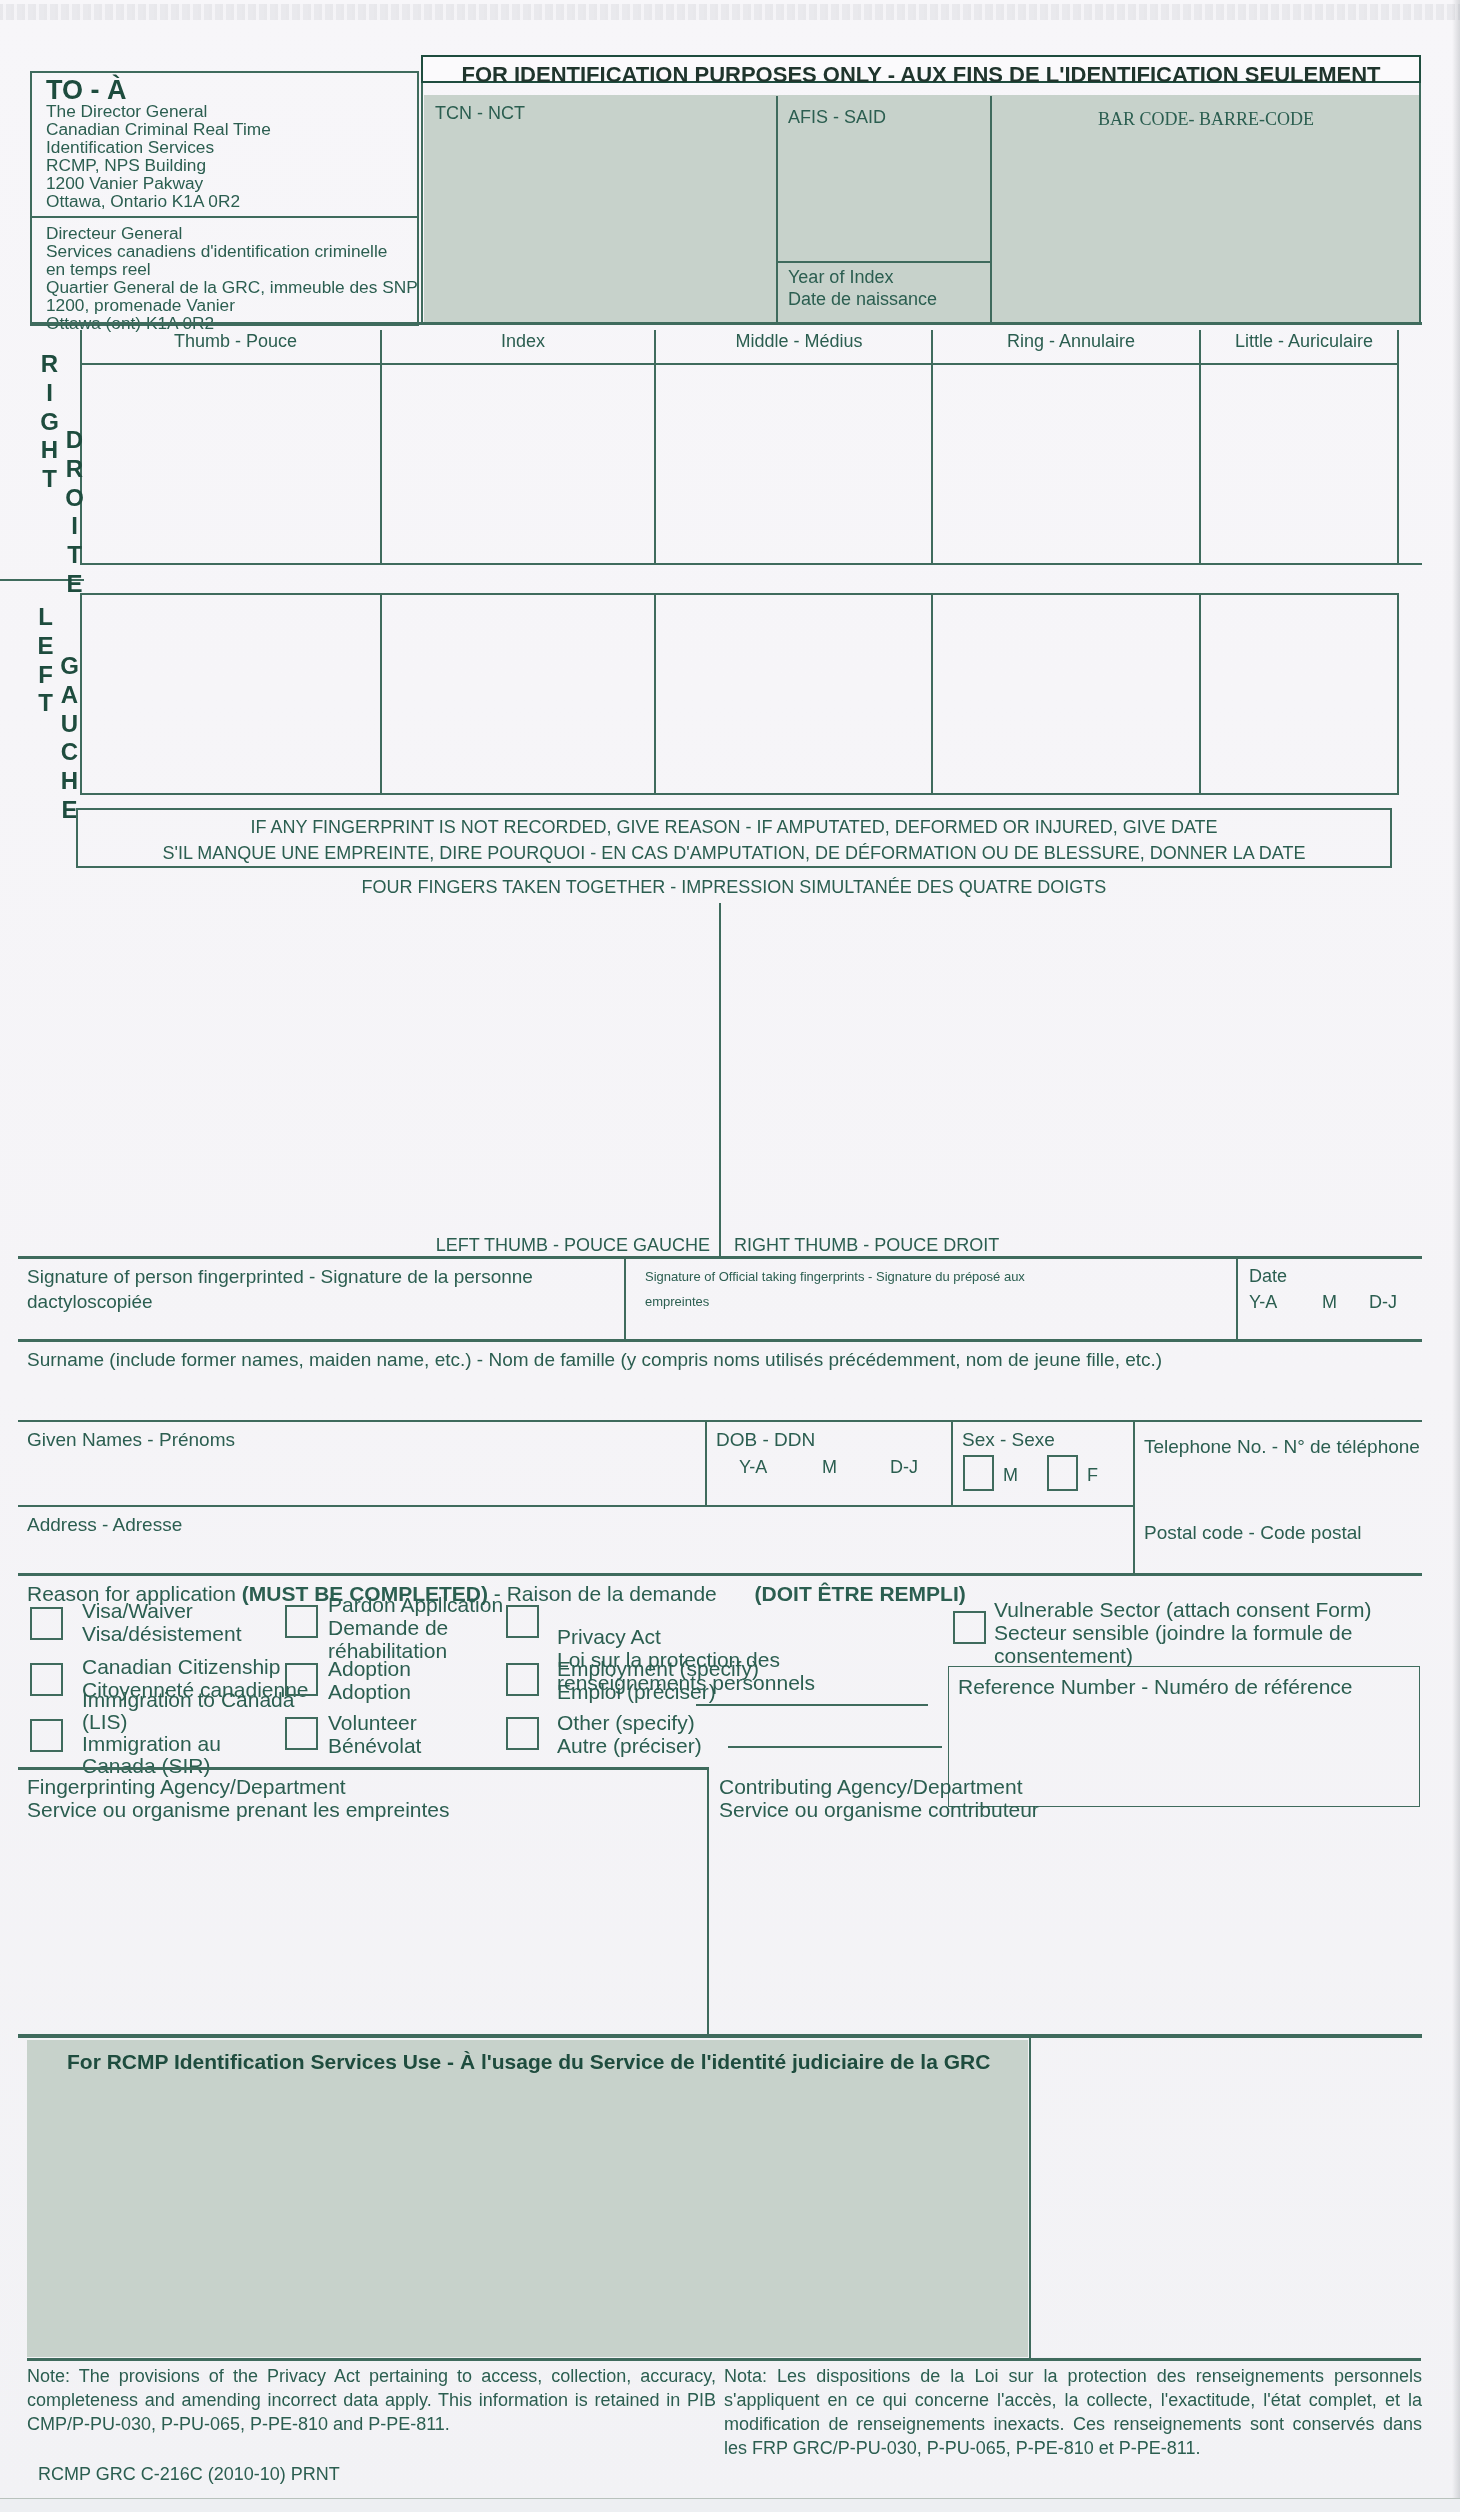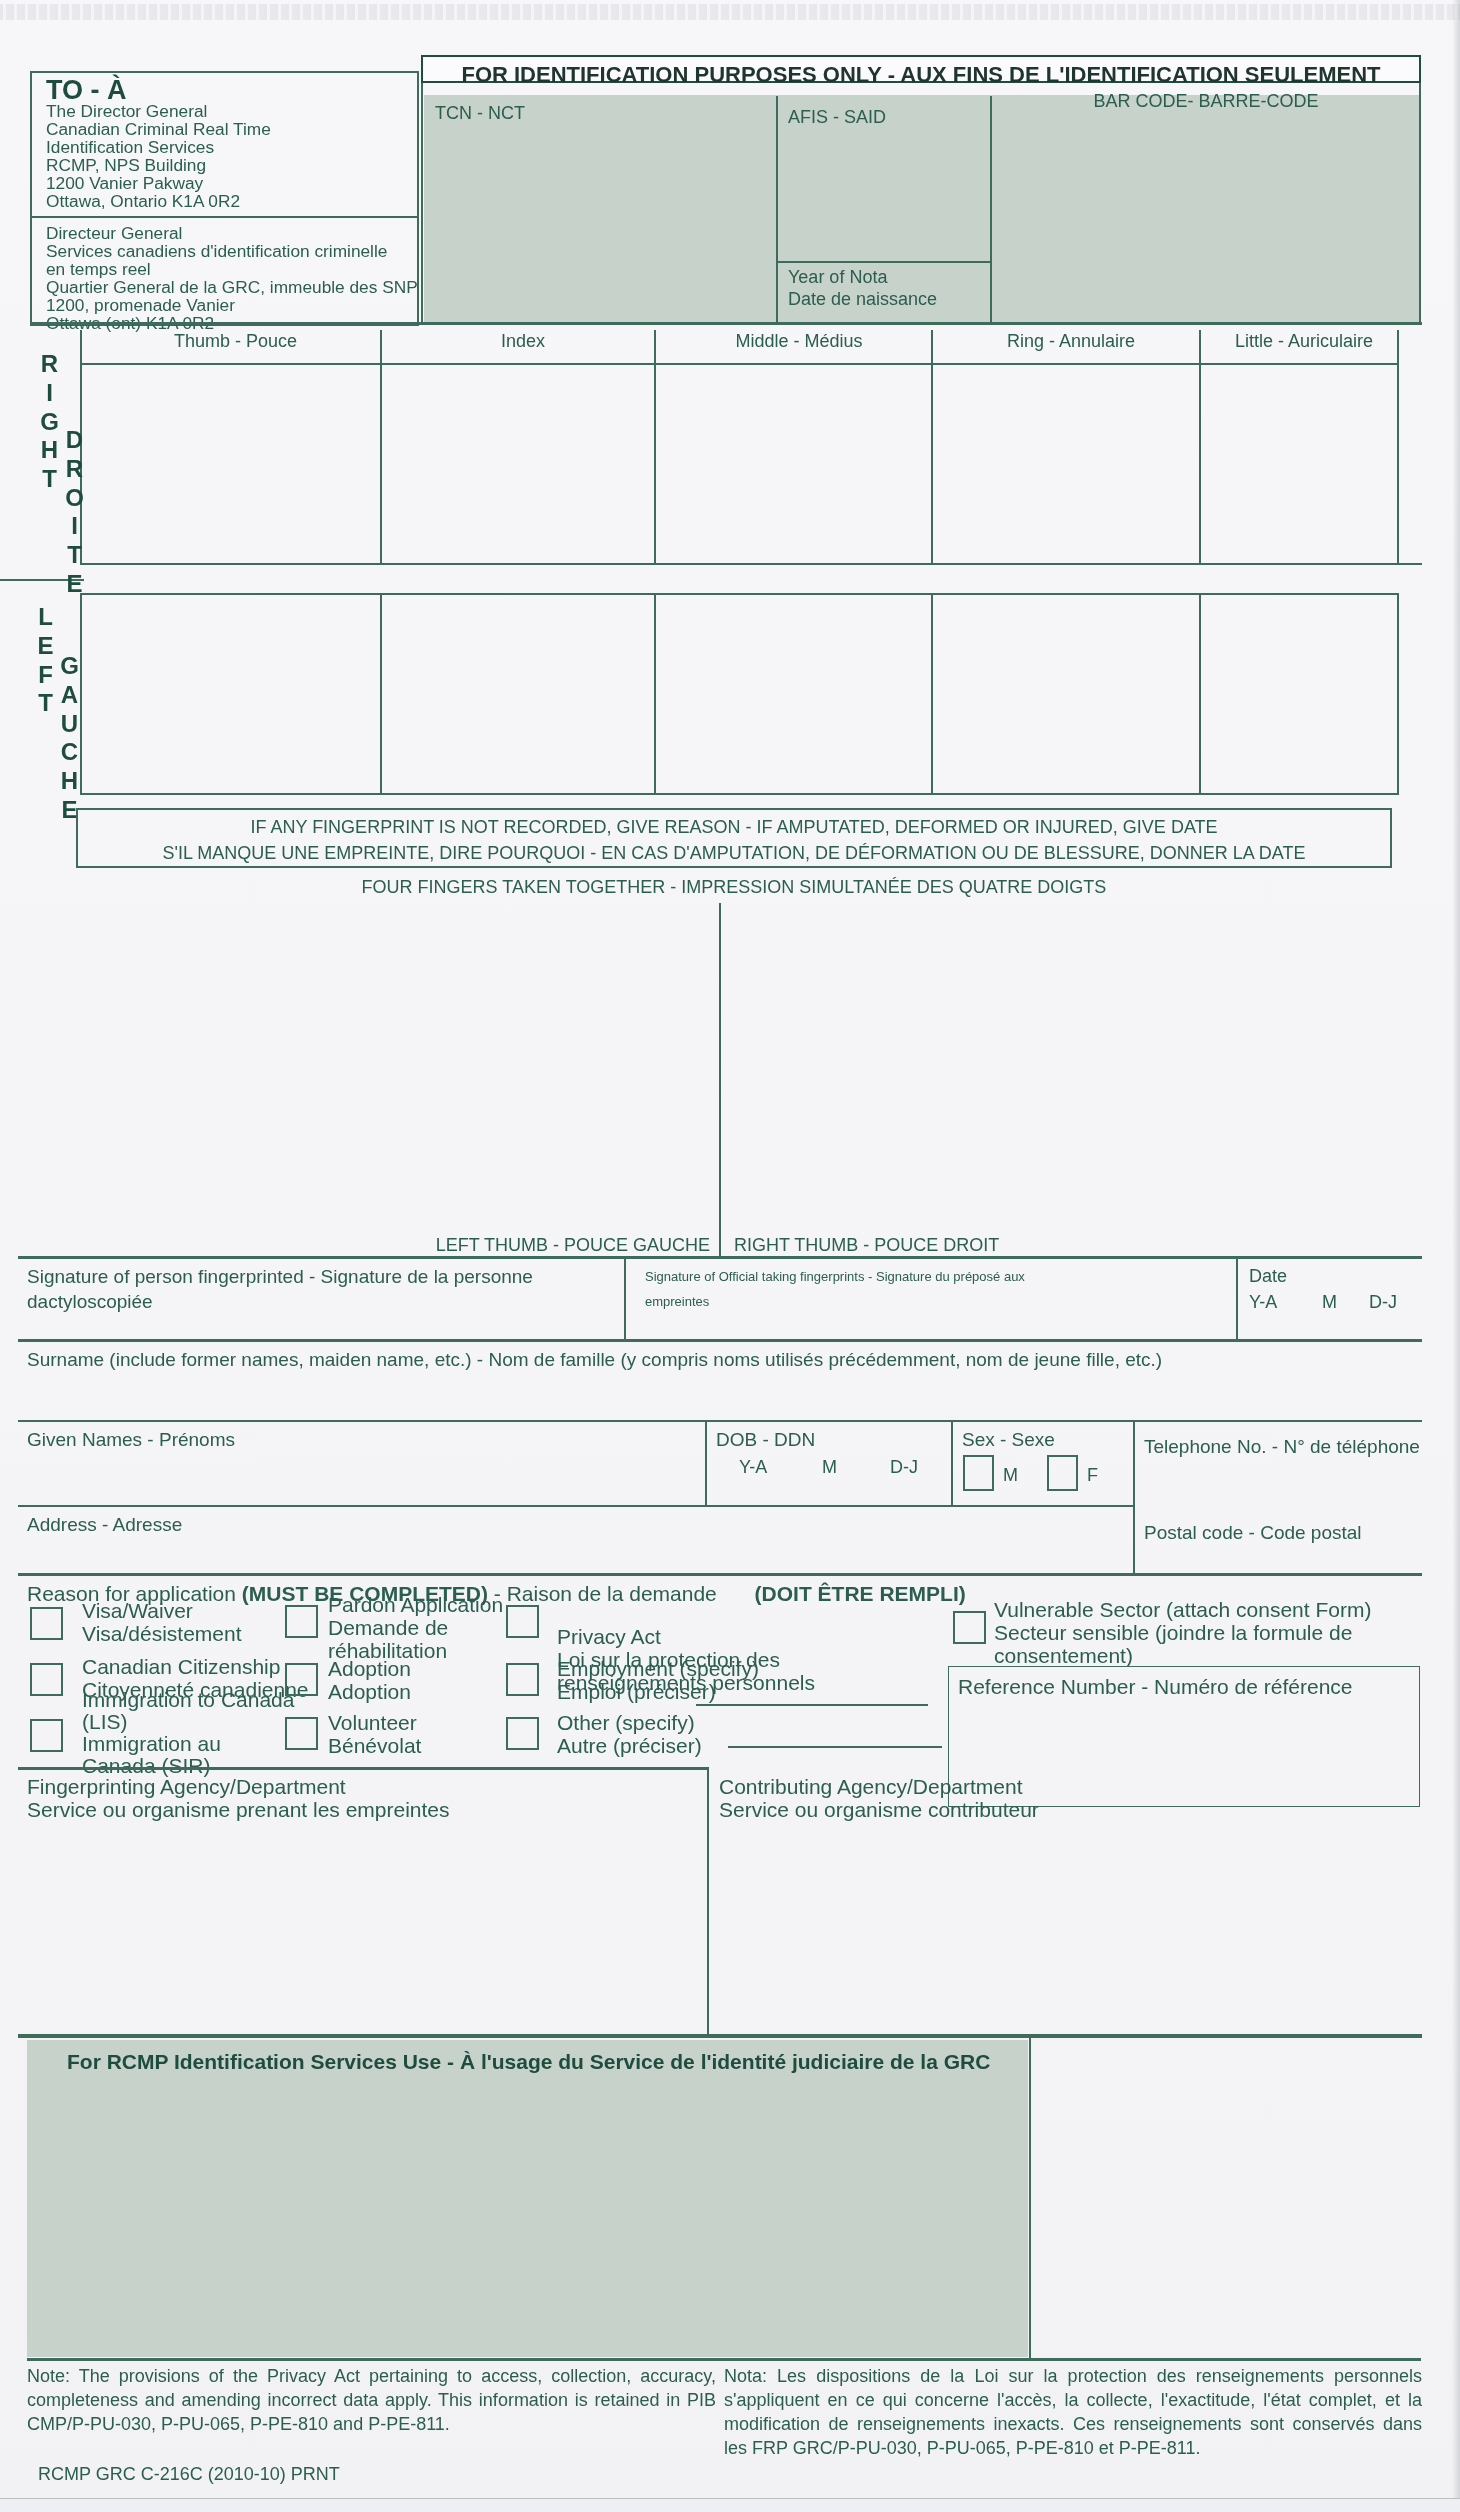--- a/index.html
+++ b/index.html
@@ -75,23 +75,23 @@
   </div>
 
   <div class="greenfill" style="left:424px;top:95px;width:995px;height:228px;"></div>
   <div class="box" style="left:421px;top:55px;width:1000px;height:269px;"></div>
   <div class="id-header">FOR IDENTIFICATION PURPOSES ONLY - AUX FINS DE L'IDENTIFICATION SEULEMENT</div>
   <div class="vl" style="left:776px;top:96px;height:228px;"></div>
   <div class="vl" style="left:990px;top:96px;height:228px;"></div>
   <div class="hl" style="left:776px;top:261px;width:216px;"></div>
   <div class="lbl" style="left:435px;top:102px;">TCN - NCT</div>
   <div class="lbl" style="left:788px;top:106px;">AFIS - SAID</div>
-  <div class="lbl center" style="left:992px;top:90px;width:428px;">BAR CODE- BARRE-CODE</div>
+  <div class="lbl center" style="left:992px;top:108px;width:428px;font-family:Liberation Serif, serif;">BAR CODE- BARRE-CODE</div>
   <div class="lbl" style="left:788px;top:266px;">
-    <span>Year of Nota</span>
+    <span>Year of Index</span>
     <span>Date de naissance</span>
   </div>
 
   <div class="hl" style="left:30px;top:322px;width:1392px;height:2.7px;"></div>
 
   <div class="finger-lbl" style="left:80px;width:299px;">Thumb - Pouce</div>
   <div class="finger-lbl" style="left:380px;width:274px;">Index</div>
   <div class="finger-lbl" style="left:654px;width:278px;">Middle - Médius</div>
   <div class="finger-lbl" style="left:931px;width:268px;">Ring - Annulaire</div>
   <div class="finger-lbl" style="left:1199px;width:198px;">Little - Auriculaire</div>

